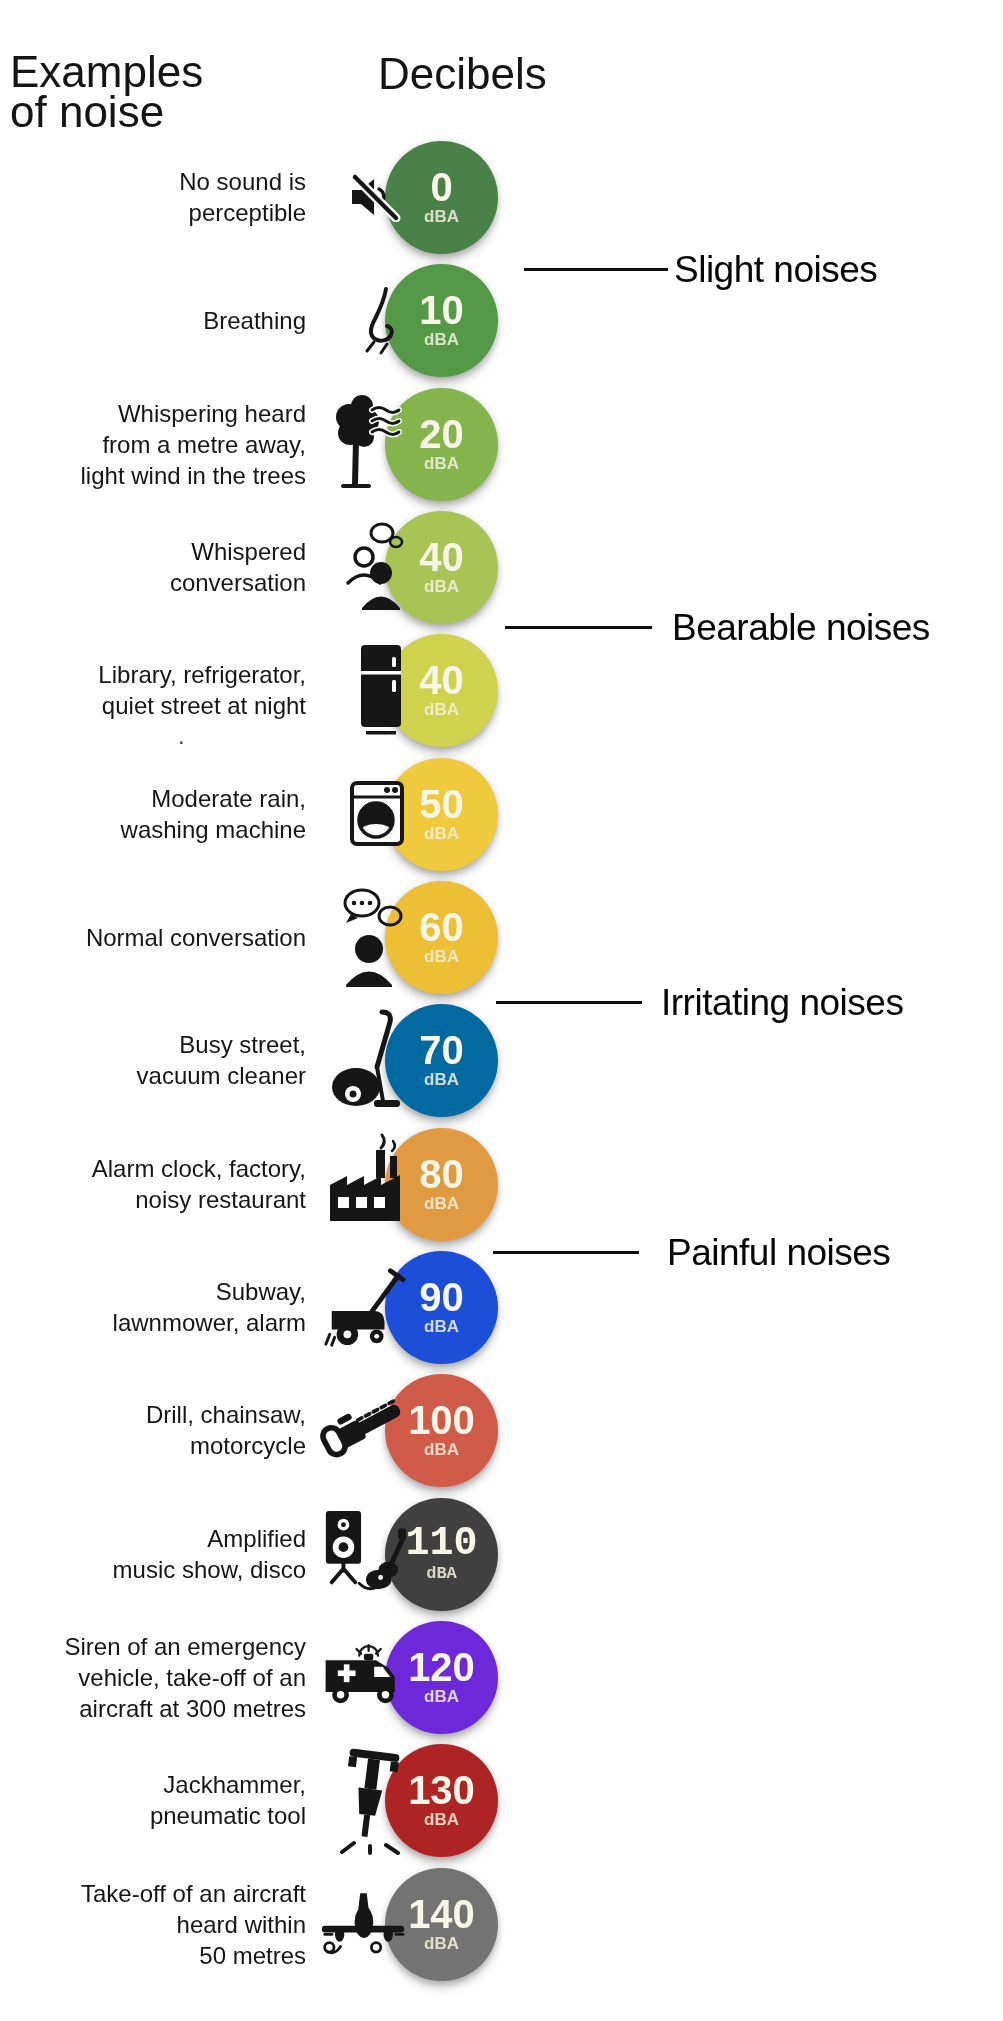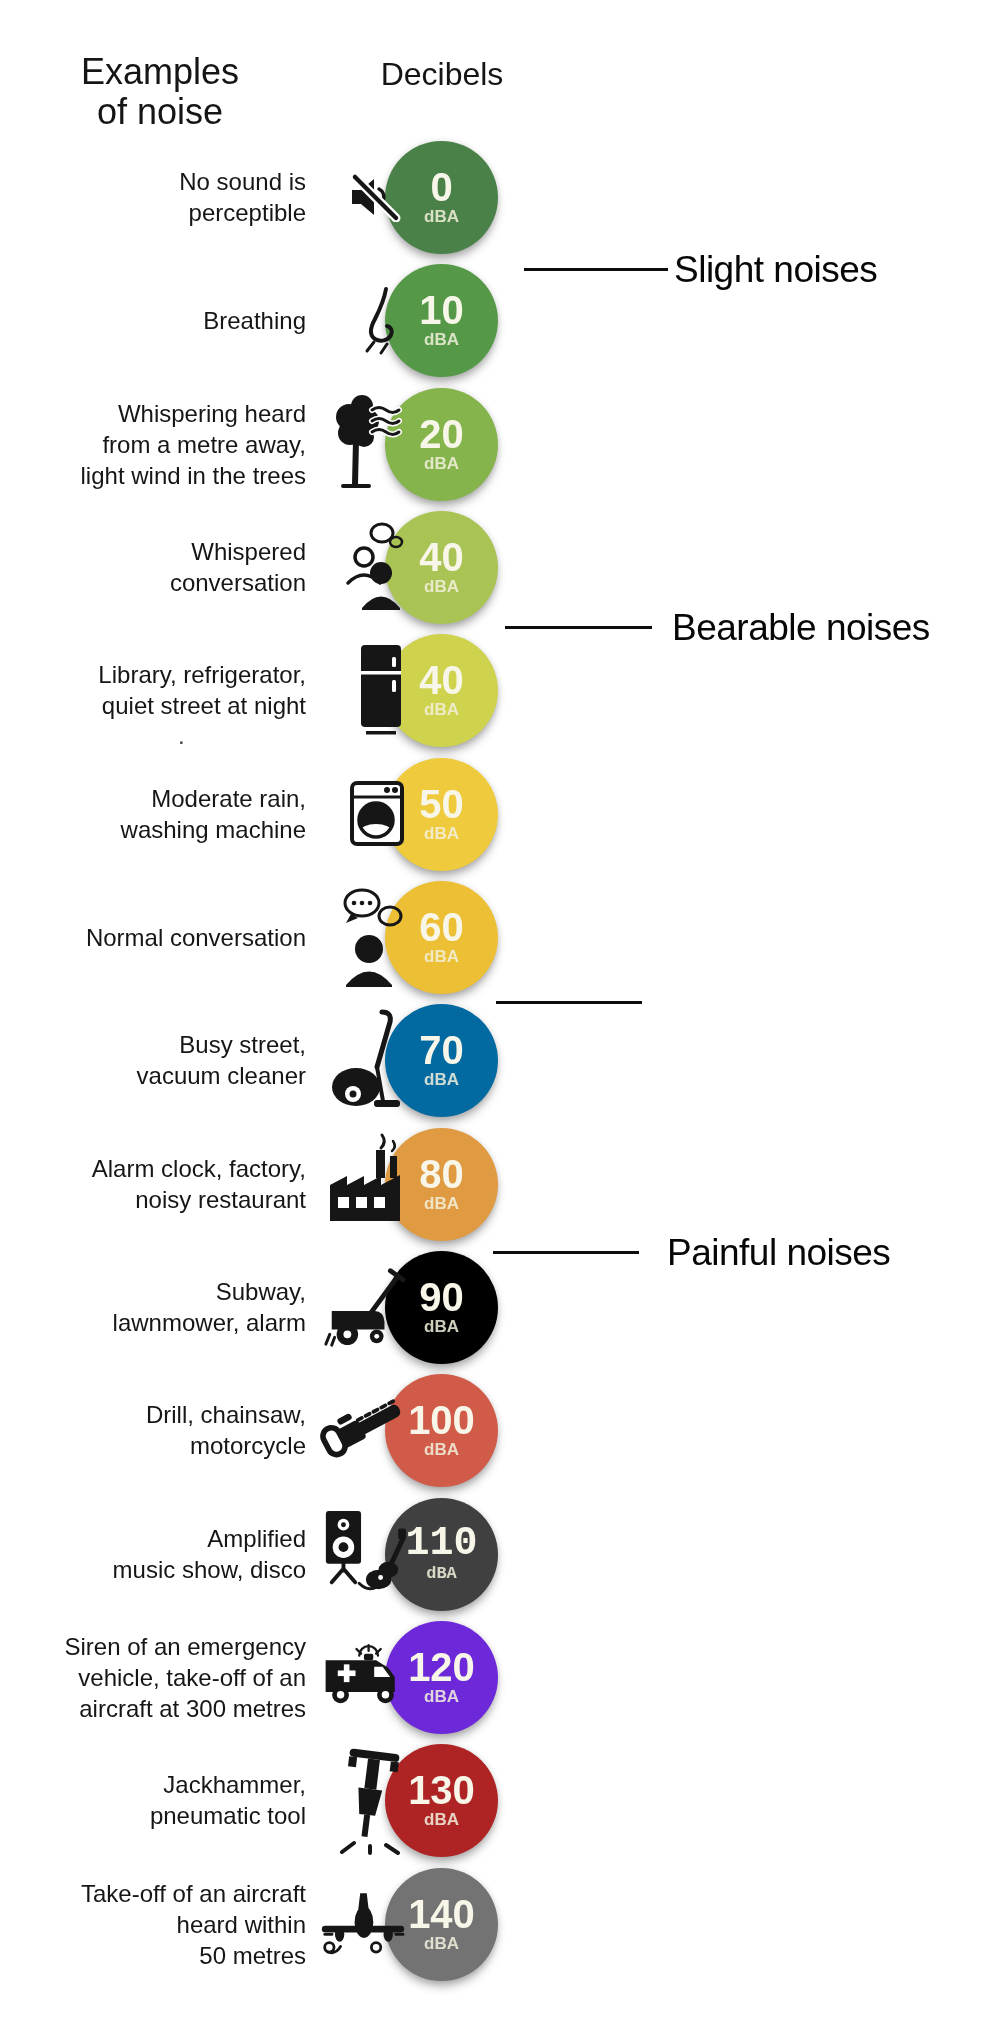--- a/index.html
+++ b/index.html
@@ -1,22 +1,22 @@
 <!DOCTYPE html>
 <html><head>
 <meta charset="utf-8">
 <style>
   html,body{margin:0;padding:0;background:#ffffff;}
   .canvas{position:relative;width:1003px;height:2021px;background:#ffffff;overflow:hidden;
           font-family:"Liberation Sans","DejaVu Sans",sans-serif;color:#141414;}
   
-  .hdr-left{position:absolute;top:52px;right:693px;width:300px;text-align:center;
-            font-size:36px;line-height:40px;color:#151515;}
+  .hdr-left{position:absolute;top:52px;right:693px;width:300px;text-align:left;
+            font-size:44px;line-height:40px;color:#151515;}
   .hdr-dec{position:absolute;top:56px;left:378px;width:128px;text-align:center;
-           font-size:32px;line-height:36px;color:#151515;}
+           font-size:44px;line-height:36px;color:#151515;}
   
   .row{position:absolute;left:0;top:0;width:100%;height:0;}
   .row-label{position:absolute;right:697px;width:330px;top:var(--cy);transform:translateY(-50%);
              text-align:right;font-size:24px;line-height:31px;color:#161616;}
   .row-icon{position:absolute;left:320px;width:86px;top:var(--cy);transform:translateY(-50%);
             display:flex;justify-content:flex-end;align-items:center;z-index:3;}
   .circle{position:absolute;left:385px;top:calc(var(--cy) - 56.5px);width:113px;height:113px;
           border-radius:50%;z-index:2;display:flex;flex-direction:column;align-items:center;justify-content:center;
           box-shadow:0 7px 10px -2px rgba(70,70,70,0.45), 0 0 6px rgba(0,0,0,0.12);}
   .num{font-size:40px;font-weight:bold;line-height:40px;color:#f7f6e8;}
@@ -247,21 +247,21 @@
         <path class="st" stroke-width="5" d="M80 10 L52 48"></path>
         <path class="st" stroke-width="5" d="M72 5 l13 9"></path>
         <path class="fill" d="M12 46 h44 q9 0 10 11 v8 H12 z"></path>
         <circle class="fill" cx="28" cy="70" r="11"></circle>
           <circle class="wf" cx="28" cy="70" r="4"></circle>
         <circle class="fill" cx="58" cy="72" r="7"></circle>
           <circle class="wf" cx="58" cy="72" r="2.5"></circle>
         <path class="st" stroke-width="3" d="M6 80 l4 -10 M12 81 l3 -8"></path>
       </svg>
     </div>
-    <div class="circle" style="background: #000000;">
+    <div class="circle" style="background: #1d4ed8;">
       <div class="num">90</div>
       <div class="dba">dBA</div>
     </div>
   </div>
 
   <div class="row" style="--cy:1430px">
     <div class="row-label">
       <div>Drill, chainsaw,</div>
       <div>motorcycle</div>
     </div>
@@ -385,17 +385,18 @@
     </div>
   </div>
 
   <div class="cat-line" style="left:524px;top:268px;width:144px"></div>
   <div class="cat-label" style="left:674px;top:270px">Slight noises</div>
 
   <div class="cat-line" style="left:505px;top:626px;width:147px"></div>
   <div class="cat-label" style="left:672px;top:628px">Bearable noises</div>
 
   <div class="cat-line" style="left:496px;top:1001px;width:146px"></div>
+  <div class="cat-label" style="left:661px;top:1003px">Irritating noises</div>
 
   <div class="cat-line" style="left:493px;top:1251px;width:146px"></div>
   <div class="cat-label" style="left:667px;top:1253px">Painful noises</div>
 
 </div>
 
 </body></html>

